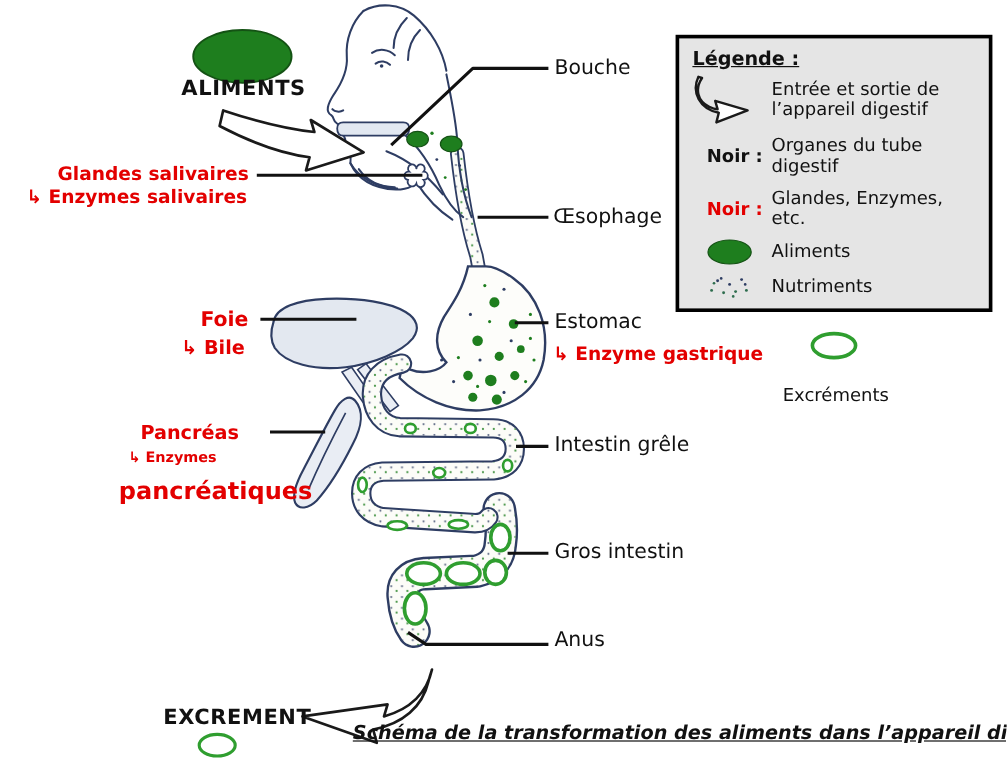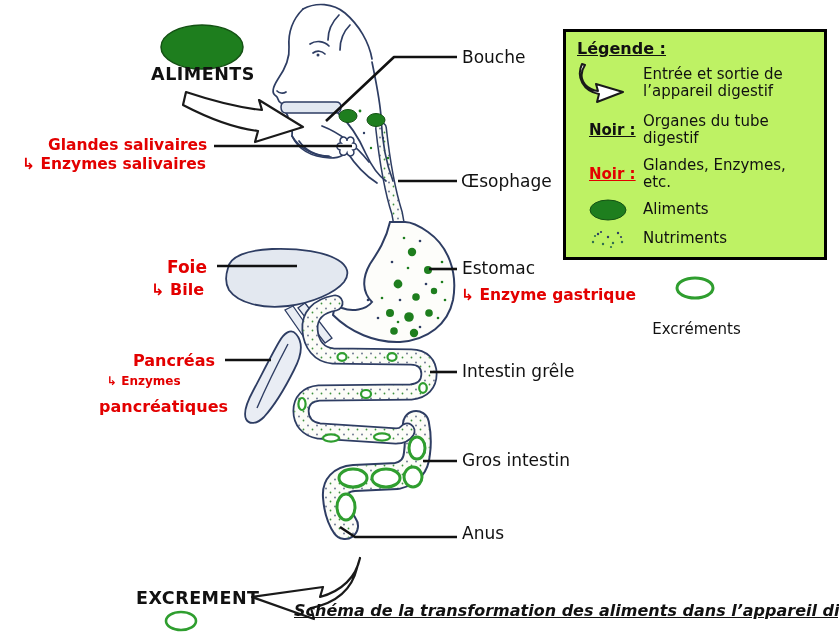--- a/index.html
+++ b/index.html
@@ -7,25 +7,25 @@
          font-family:"DejaVu Sans","Liberation Sans",sans-serif;}
   #art{position:absolute;left:0;top:0;}
   .lbl{position:absolute;white-space:nowrap;line-height:1.1;}
   .black-label{font-weight:normal;font-size:17px;color:#111;}
   .red-label{font-weight:bold;font-size:15.5px;color:#e30000;}
   .big-label{font-weight:bold;font-size:17.5px;color:#111;letter-spacing:.5px;}
   .caption{font-style:italic;font-weight:600;font-size:16px;color:#111;
            text-decoration:underline;}
   
   .legend{position:absolute;left:563px;top:29px;width:264px;height:231px;
-          border:3px solid #000;background:#bef264;box-sizing:border-box;
+          border:3px solid #000;background:#e5e5e5;box-sizing:border-box;
           padding:7px 8px 0 11px;color:#111;}
   .legend-title{font-weight:bold;font-size:16px;text-decoration:underline;margin-bottom:2px;}
   .legend-row{display:flex;align-items:center;margin-top:4px;}
-  .legend-key{width:66px;flex:0 0 66px;font-weight:bold;font-size:15px;display:flex;align-items:center;text-decoration:underline;}
+  .legend-key{width:66px;flex:0 0 66px;font-weight:bold;font-size:15px;display:flex;align-items:center;}
   .legend-key.center{justify-content:flex-start;padding-left:12px;box-sizing:border-box;}
   .legend-val{font-size:15px;line-height:1.15;}
   .red-key{color:#e30000;}
 </style>
 </head>
 <body>
 
 <div id="stage">
 
   <svg id="art" width="839" height="639" viewBox="0 0 839 639">
@@ -190,23 +190,23 @@
   </svg>
 
   <div class="lbl big-label" style="left:147px;top:65px;width:112px;text-align:center;">ALIMENTS</div>
 
   <div class="lbl red-label" style="left:48px;top:137px;">Glandes salivaires</div>
   <div class="lbl red-label" style="left:22px;top:156px;">↳ Enzymes salivaires</div>
 
   <div class="lbl red-label" style="left:167px;top:258px;font-size:17px;">Foie</div>
   <div class="lbl red-label" style="left:151px;top:281px;font-size:16px;">↳ Bile</div>
 
-  <div class="lbl red-label" style="left:133px;top:352px;font-size:16px;">Pancréas</div>
+  <div class="lbl red-label" style="left:117px;top:352px;font-size:16px;">Pancréas</div>
   <div class="lbl red-label" style="left:107px;top:375px;font-size:12px;">↳ Enzymes</div>
-  <div class="lbl red-label" style="left:99px;top:398px;font-size:16px;">pancréatiques</div>
+  <div class="lbl red-label" style="left:99px;top:398px;font-size:20px;">pancréatiques</div>
 
   <div class="lbl black-label" style="left:462px;top:48px;">Bouche</div>
   <div class="lbl black-label" style="left:461px;top:172px;">Œsophage</div>
   <div class="lbl black-label" style="left:462px;top:259px;">Estomac</div>
   <div class="lbl red-label" style="left:461px;top:287px;">↳ Enzyme gastrique</div>
   <div class="lbl black-label" style="left:462px;top:362px;">Intestin grêle</div>
   <div class="lbl black-label" style="left:462px;top:451px;">Gros intestin</div>
   <div class="lbl black-label" style="left:462px;top:524px;">Anus</div>
 
   <div class="lbl big-label" style="left:136px;top:589px;">EXCREMENT</div>

